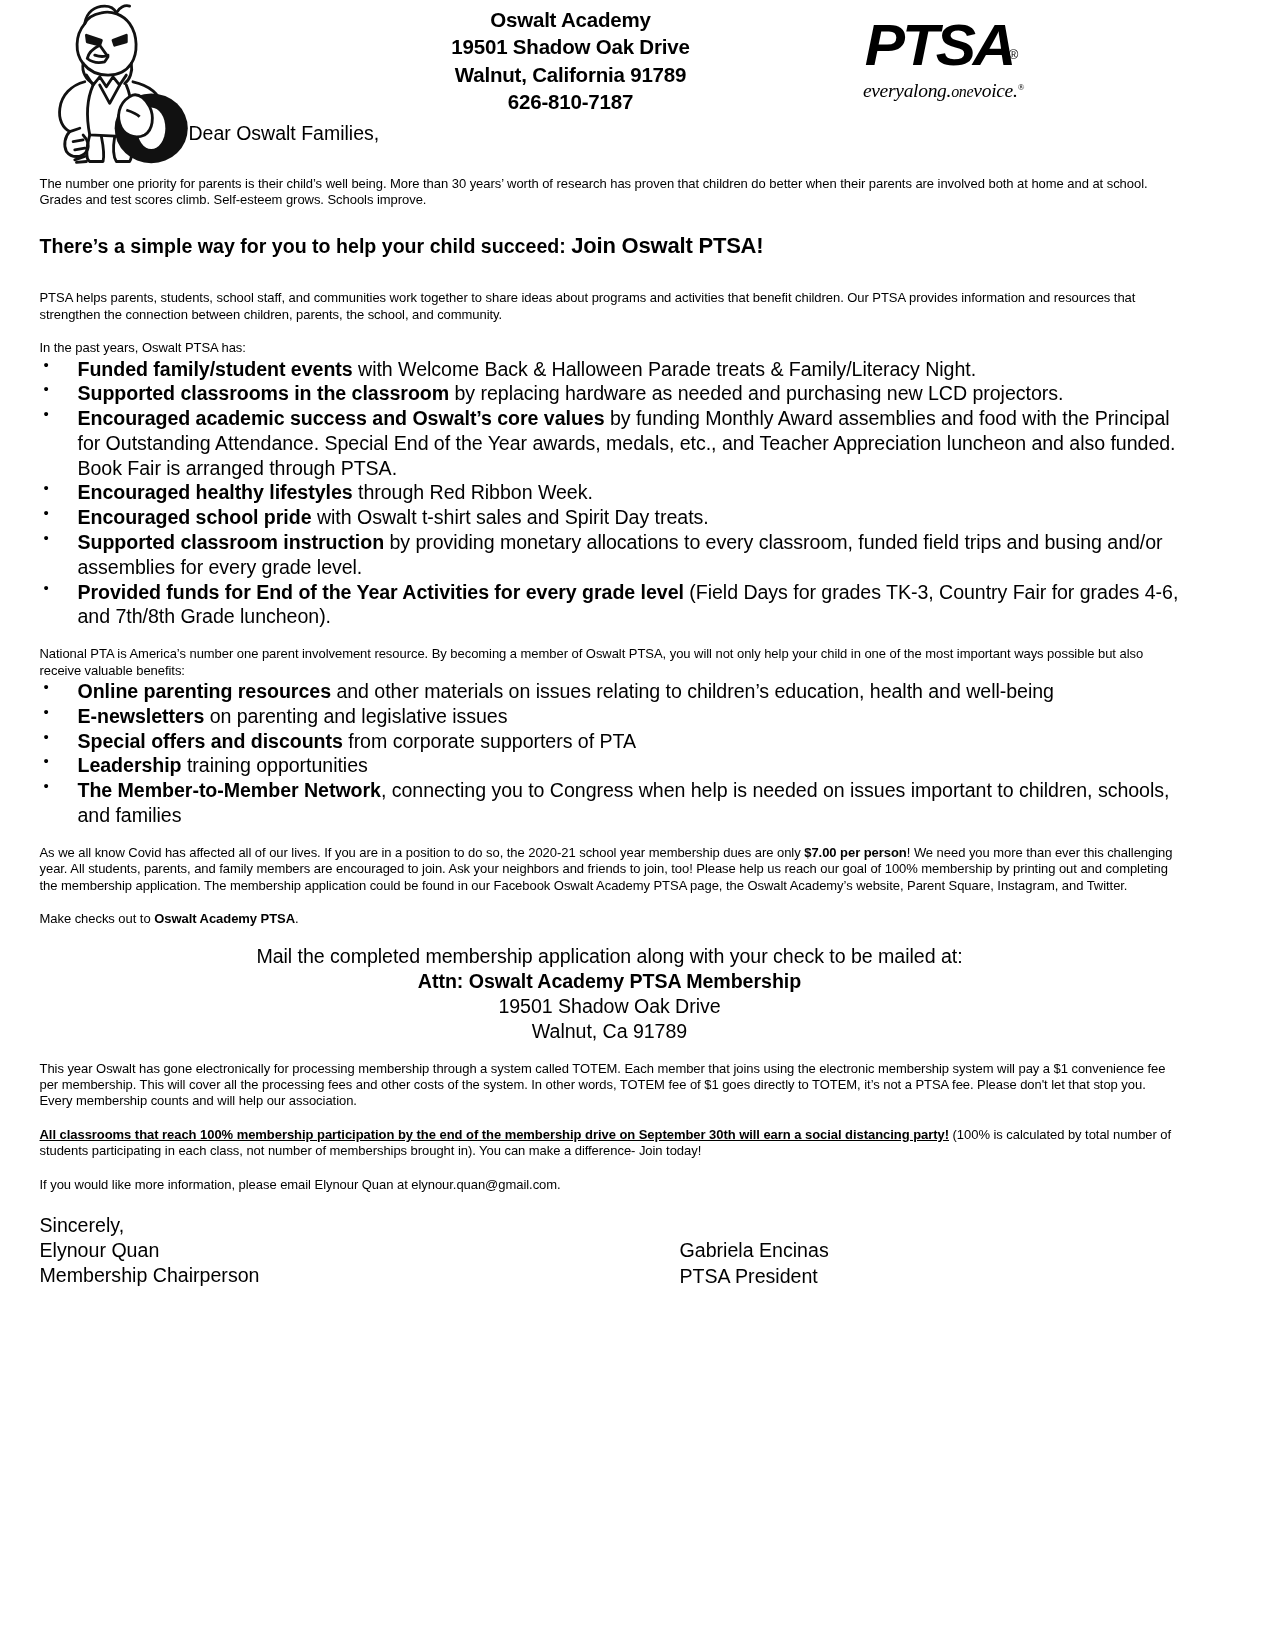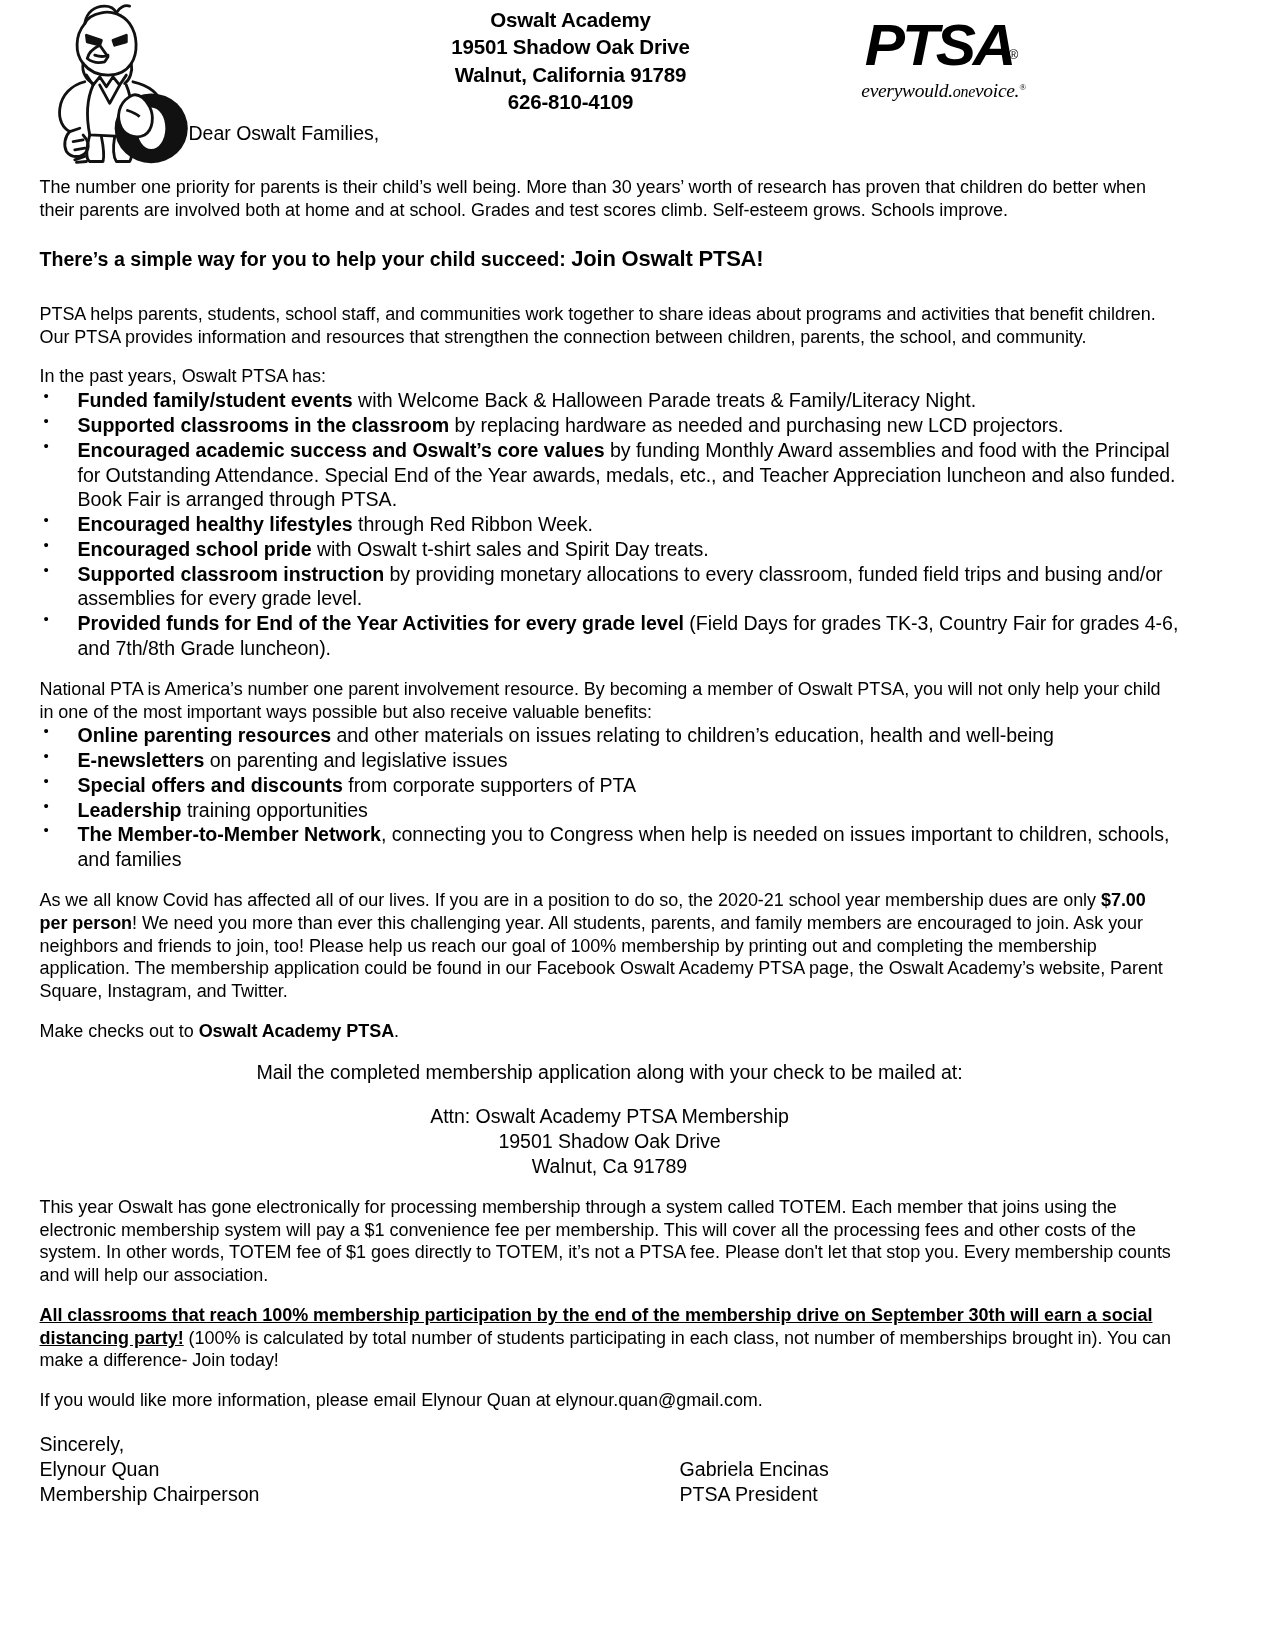--- a/index.html
+++ b/index.html
@@ -91,21 +91,21 @@
 
   
   .body-wrap {
     position: absolute;
     left: 34px;
     top: 176px;
     width: 1140px;
   }
   p.para {
     margin: 0 6px 17px 0;
-    font-size: 18px;
+    font-size: 13px;
     line-height: 1.265;
     letter-spacing: -0.05px;
   }
   p.tight { margin-bottom: 0; }
   .head-line {
     margin: 24px 0 31px 0;
     font-size: 19.6px;
     line-height: 1.2;
   }
   .head-line .lead { font-weight: bold; }
@@ -217,28 +217,28 @@
           <path d="M118 112 C104 118 98 132 102 146 C106 160 120 166 132 160 C142 154 144 138 138 126 C134 118 126 110 118 112 Z"></path>
           <path d="M110 130 C116 132 122 134 126 138"></path>
         </g>
       </svg>
     </div>
 
     <div class="school-block">
       <div>Oswalt Academy</div>
       <div>19501 Shadow Oak Drive</div>
       <div>Walnut, California 91789</div>
-      <div>626-810-4109</div>
+      <div>626-810-7187</div>
     </div>
 
     <div class="ptsa-logo">
       <div>
         <span class="ptsa-word">PTSA</span><span class="ptsa-reg">®</span>
       </div>
-      <div class="ptsa-tag"><span>every</span><span>would.</span><span class="small-caps">one</span><span>voice.</span><sup>®</sup></div>
+      <div class="ptsa-tag"><span>every</span><span>along.</span><span class="small-caps">one</span><span>voice.</span><sup>®</sup></div>
     </div>
 
     <div class="salutation">Dear Oswalt Families,</div>
   </div>
 
   <div class="body-wrap">
 
     <p class="para">The number one priority for parents is their child’s well being.  More than 30 years’ worth of research has proven that children do better when their parents are involved both at home and at school.  Grades and test scores climb.  Self-esteem grows.  Schools improve.</p>
 
     <p class="head-line">
@@ -267,21 +267,21 @@
       <li><b>Leadership</b><span> training opportunities</span></li>
       <li><b>The Member-to-Member Network</b><span>, connecting you to Congress when help is needed on issues important to children, schools, and families</span></li>
     </ul>
 
     <p class="para"><span>As we all know Covid has affected all of our lives. If you are in a position to do so, the 2020-21 school year membership dues are only </span><b>$7.00 per person</b><span>!  We need you more than ever this challenging year. All students, parents, and family members are encouraged to join.  Ask your neighbors and friends to join, too!  Please help us reach our goal of 100% membership by printing out and completing the membership application.  The membership application could be found in our Facebook Oswalt Academy PTSA page, the Oswalt Academy’s website, Parent Square, Instagram, and Twitter.</span></p>
 
     <p class="para"><span>Make checks out to </span><b>Oswalt Academy PTSA</b><span>.</span></p>
 
     <div style="margin-bottom:17px;text-align:center;">
       <p class="addr-line">Mail the completed membership application along with your check to be mailed at:</p>
-      <p class="addr-line" style="font-weight:normal;margin-top:20px;">Attn: Oswalt Academy PTSA Membership</p>
+      <p class="addr-line" style="font-weight:bold;">Attn: Oswalt Academy PTSA Membership</p>
       <p class="addr-line">19501 Shadow Oak Drive</p>
       <p class="addr-line">Walnut, Ca 91789</p>
     </div>
 
     <p class="para">This year Oswalt has gone electronically for processing membership through a system called TOTEM. Each member that joins using the electronic membership system will pay a $1 convenience fee per membership. This will cover all the processing fees and other costs of the system. In other words, TOTEM fee of $1 goes directly to TOTEM, it’s not a PTSA fee.  Please don't let that stop you. Every membership counts and will help our association.</p>
 
     <p class="para"><span class="u-bold">All classrooms that reach 100% membership participation by the end of the membership drive on  September 30th will earn a social distancing party!</span><span>  (100% is calculated by total number of students participating in each class, not number of memberships brought in).  You can make a difference- Join today!</span></p>
 
     <p class="para">If you would like more information, please email Elynour Quan at elynour.quan@gmail.com.</p>
 

